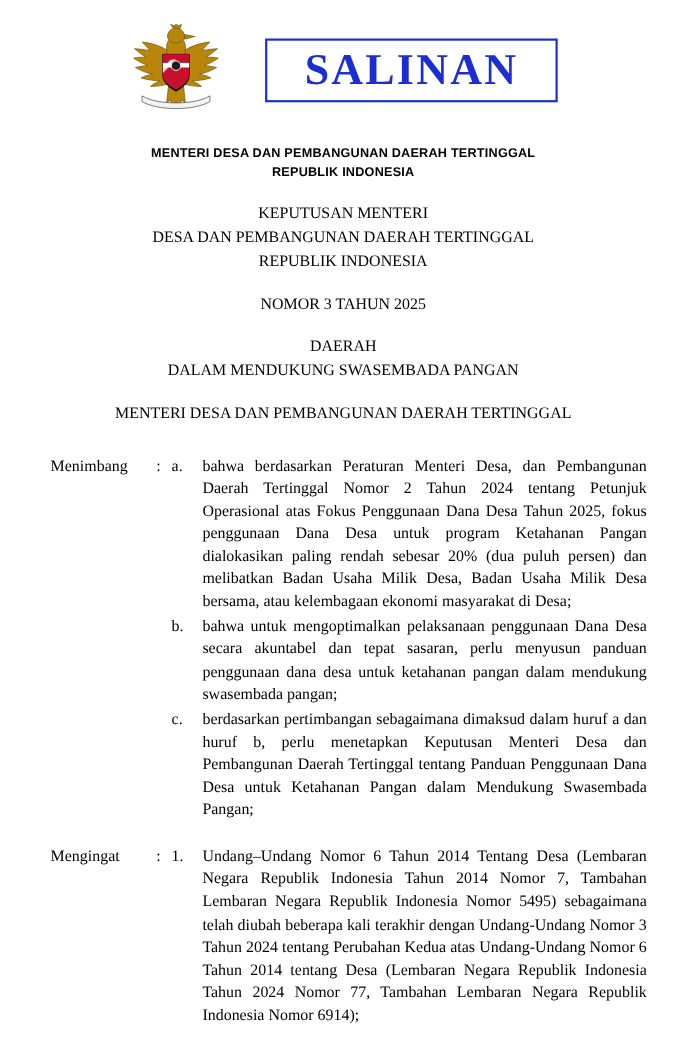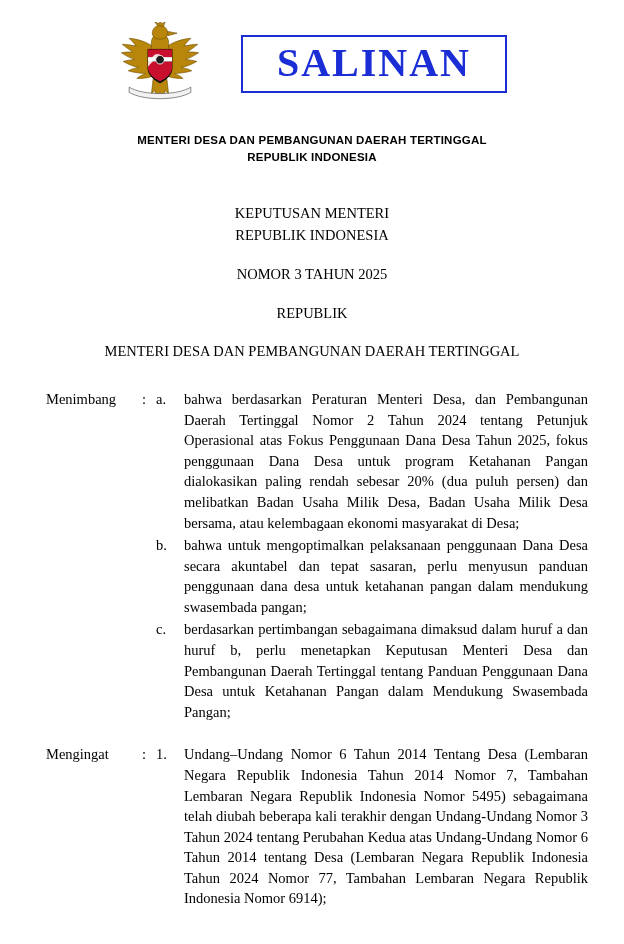--- a/index.html
+++ b/index.html
@@ -54,21 +54,21 @@
     font-weight: bold;
     font-size: 11.5px;
     letter-spacing: 0.2px;
     line-height: 1.45;
     margin-top: 26px;
   }
   .decree-block {
     text-align: center;
     font-size: 14.5px;
     line-height: 1.5;
-    margin-top: 38px;
+    margin-top: 19px;
   }
   .spaced {
     margin-top: 17px;
   }
   
   .body-wrap {
     margin-top: 26px;
     padding: 0 36px 0 46px;
   }
   .clause {
@@ -161,23 +161,25 @@
     </div>
   </div>
 
   <div class="ministry-title">
     <div>MENTERI DESA DAN PEMBANGUNAN DAERAH TERTINGGAL</div>
     <div>REPUBLIK INDONESIA</div>
   </div>
 
   <div class="decree-block">
     <div>KEPUTUSAN MENTERI</div>
+    <div>DESA DAN PEMBANGUNAN DAERAH TERTINGGAL</div>
     <div>REPUBLIK INDONESIA</div>
     <div class="spaced">NOMOR 3 TAHUN 2025</div>
-    <div class="spaced">REPUBLIK</div>
+    <div class="spaced">DAERAH</div>
+    <div>DALAM MENDUKUNG SWASEMBADA PANGAN</div>
     <div class="spaced">MENTERI DESA DAN PEMBANGUNAN DAERAH TERTINGGAL</div>
   </div>
 
   <div class="body-wrap">
 
     <div class="clause">
       <div class="clause-label">Menimbang</div>
       <div class="clause-colon">:</div>
       <div class="clause-items">
         <div class="item">

